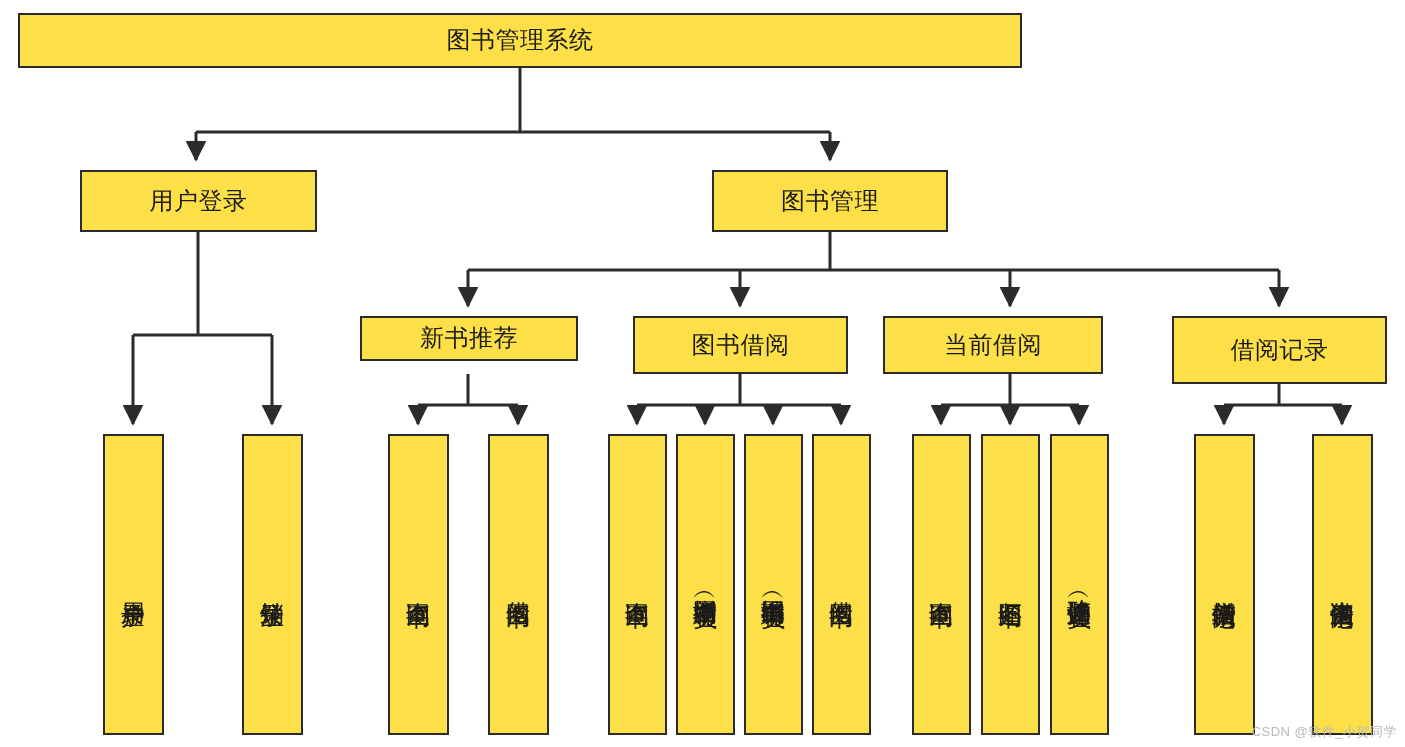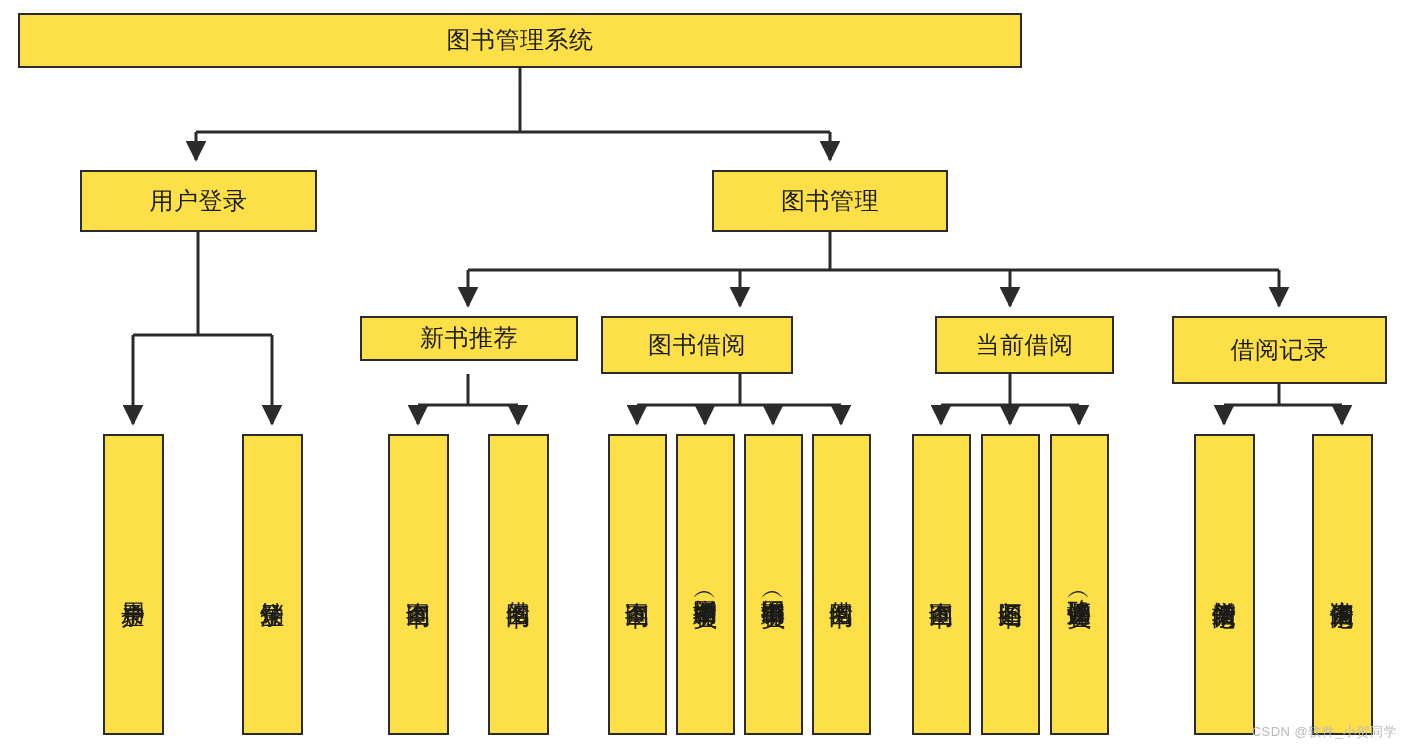--- a/index.html
+++ b/index.html
@@ -135,25 +135,25 @@
   </div>
 
   <div class="node-box" style="left:712px; top:170px; width:236px; height:62px;">
     <span class="node-label-h">图书管理</span>
   </div>
 
   <div class="node-box" style="left:360px; top:316px; width:218px; height:45px;">
     <span class="node-label-h">新书推荐</span>
   </div>
 
-  <div class="node-box" style="left:601px; top:316px; width:192px; height:58px;">
+  <div class="node-box" style="left:633px; top:316px; width:215px; height:58px;">
     <span class="node-label-h">图书借阅</span>
   </div>
 
-  <div class="node-box" style="left:935px; top:316px; width:179px; height:58px;">
+  <div class="node-box" style="left:883px; top:316px; width:220px; height:58px;">
     <span class="node-label-h">当前借阅</span>
   </div>
 
   <div class="node-box" style="left:1172px; top:316px; width:215px; height:68px;">
     <span class="node-label-h">借阅记录</span>
   </div>
 
   <div class="node-box leaf-box" style="left:103px; top:434px; width:61px; height:301px;">
     <span class="node-label-v">用户登录</span>
   </div>

